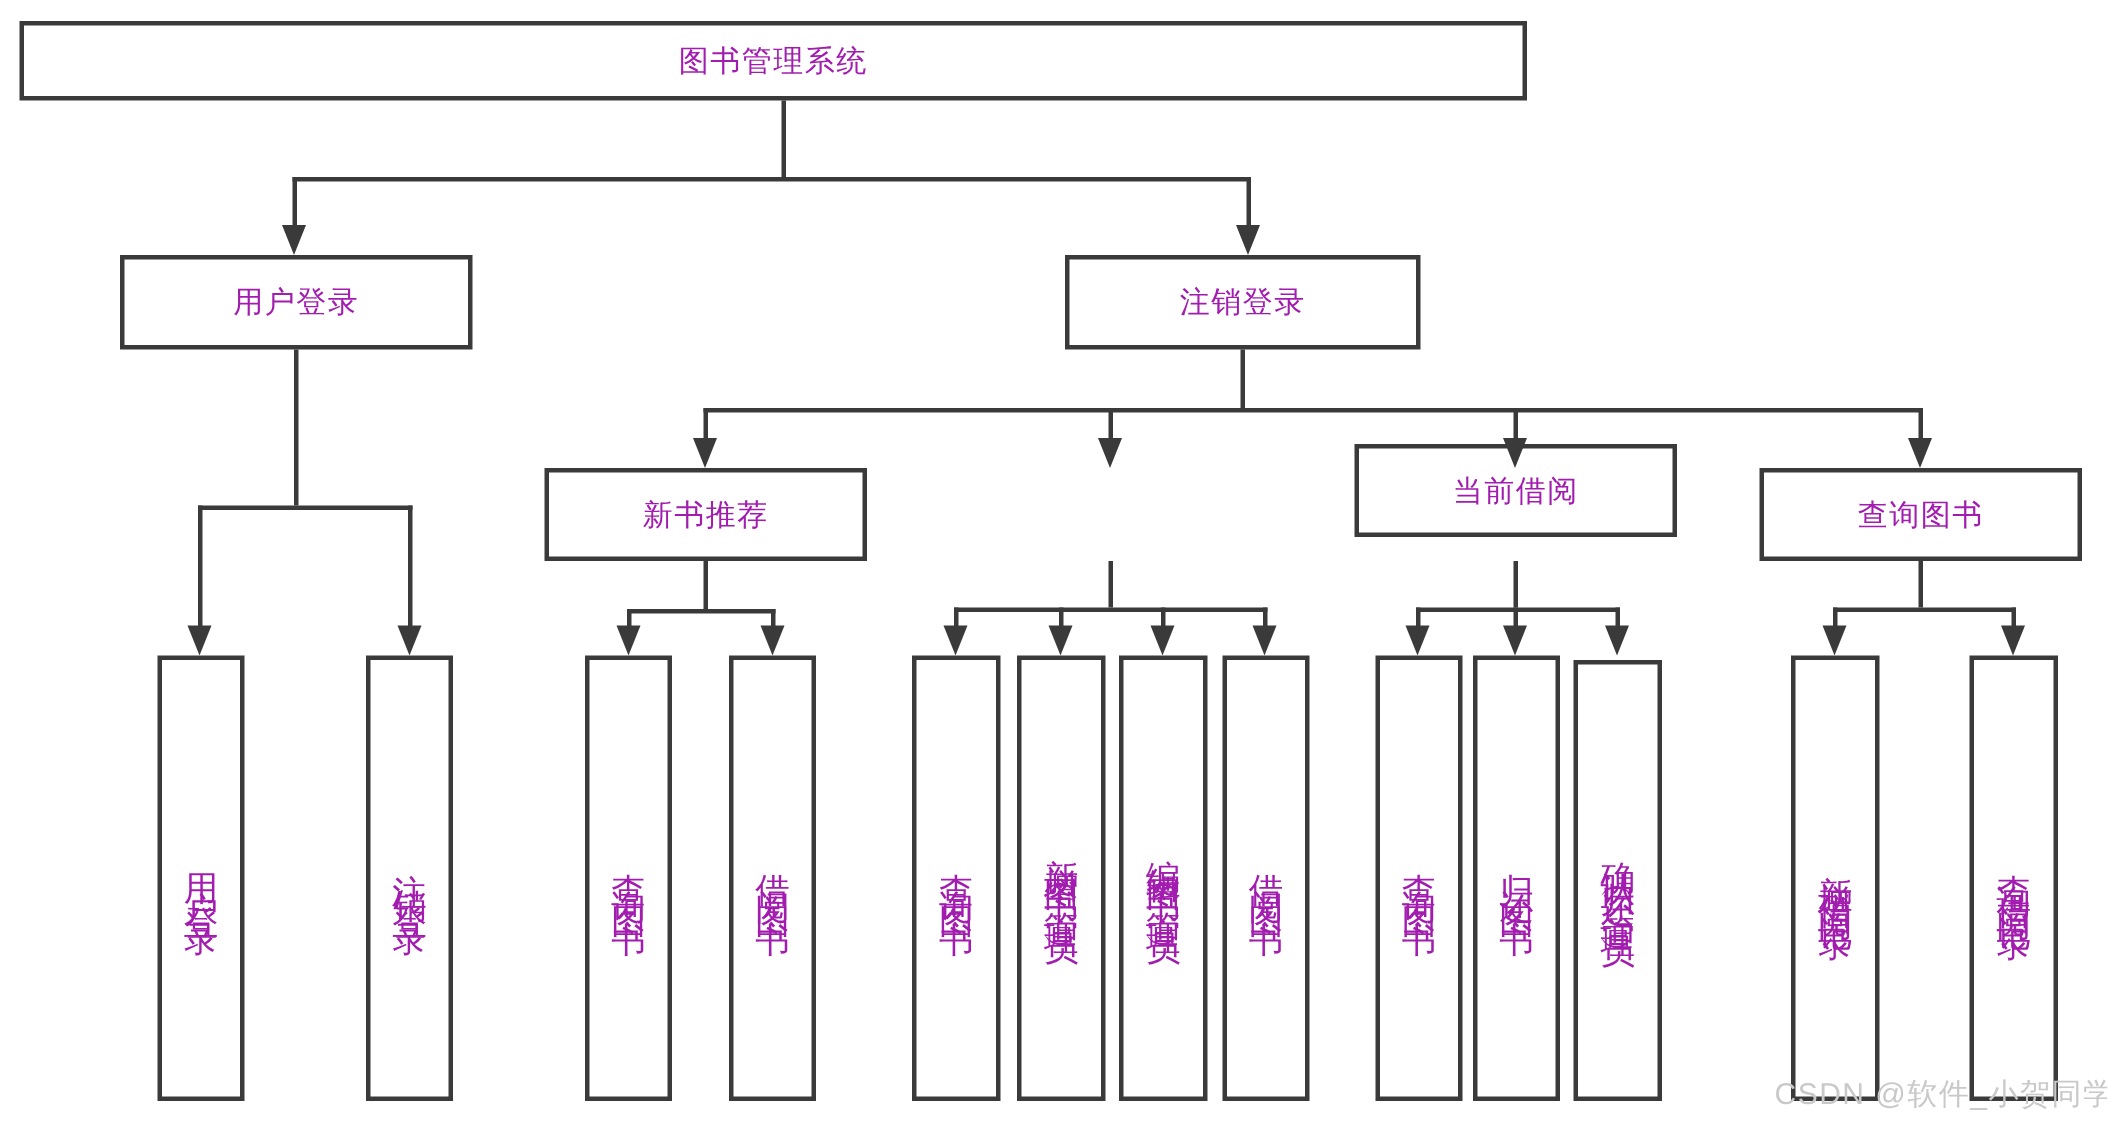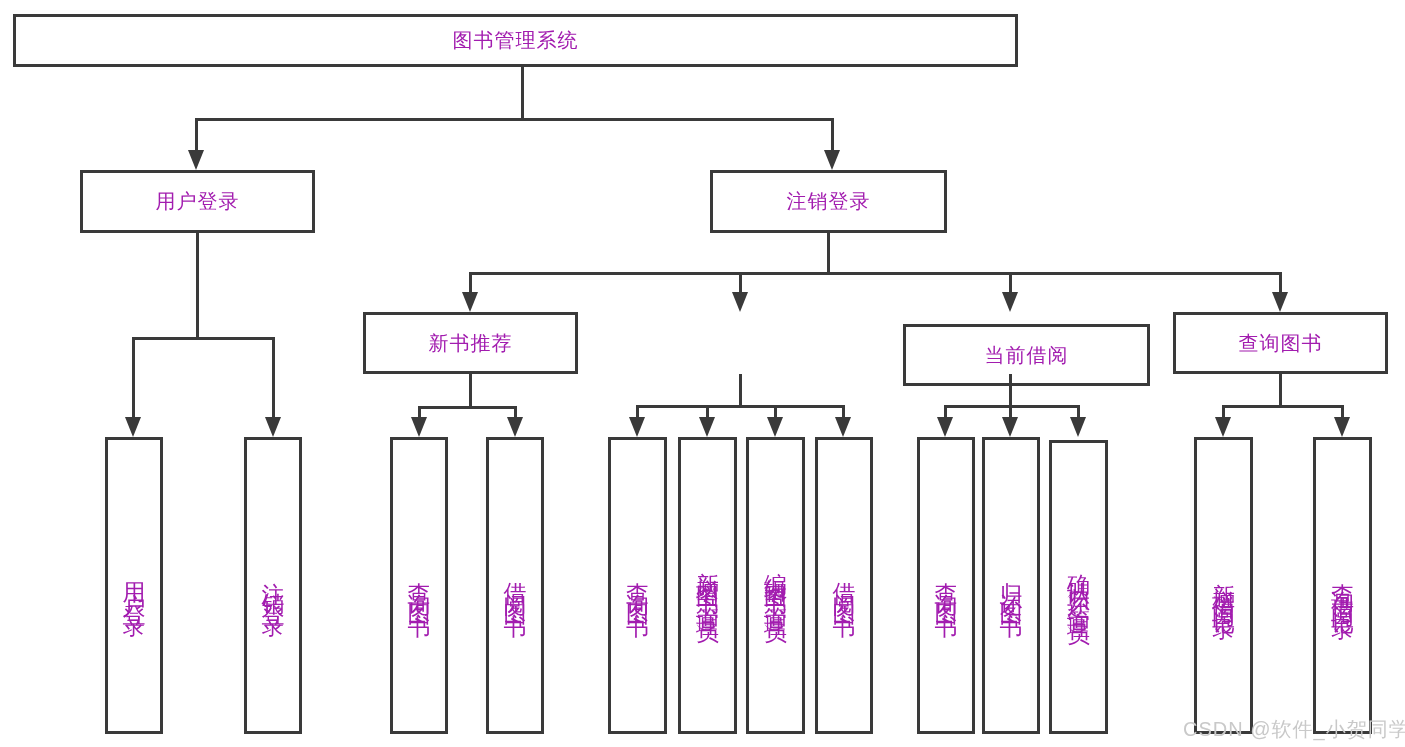--- a/index.html
+++ b/index.html
@@ -50,21 +50,21 @@
 <body>
 
 <div id="canvas">
 
   <div class="node hnode" style="left:13px;top:14px;width:1005px;height:53px">图书管理系统</div>
 
   <div class="node hnode" style="left:80px;top:170px;width:235px;height:63px">用户登录</div>
   <div class="node hnode" style="left:710px;top:170px;width:237px;height:63px">注销登录</div>
 
   <div class="node hnode" style="left:363px;top:312px;width:215px;height:62px">新书推荐</div>
-  <div class="node hnode" style="left:903px;top:324px;width:247px;height:62px">当前借阅</div>
+  <div class="node hnode" style="left:903px;top:296px;width:215px;height:62px">当前借阅</div>
   <div class="node hnode" style="left:1173px;top:312px;width:215px;height:62px">查询图书</div>
 
   <div class="node vnode" style="left:105px;top:437px;width:58px;height:297px">用户登录</div>
   <div class="node vnode" style="left:244px;top:437px;width:58px;height:297px">注销登录</div>
 
   <div class="node vnode" style="left:390px;top:437px;width:58px;height:297px">查询图书</div>
   <div class="node vnode" style="left:486px;top:437px;width:58px;height:297px">借阅图书</div>
 
   <div class="node vnode" style="left:608px;top:437px;width:59px;height:297px">查询图书</div>
   <div class="node vnode long" style="left:678px;top:437px;width:59px;height:297px">新增图书（管理员）</div>

